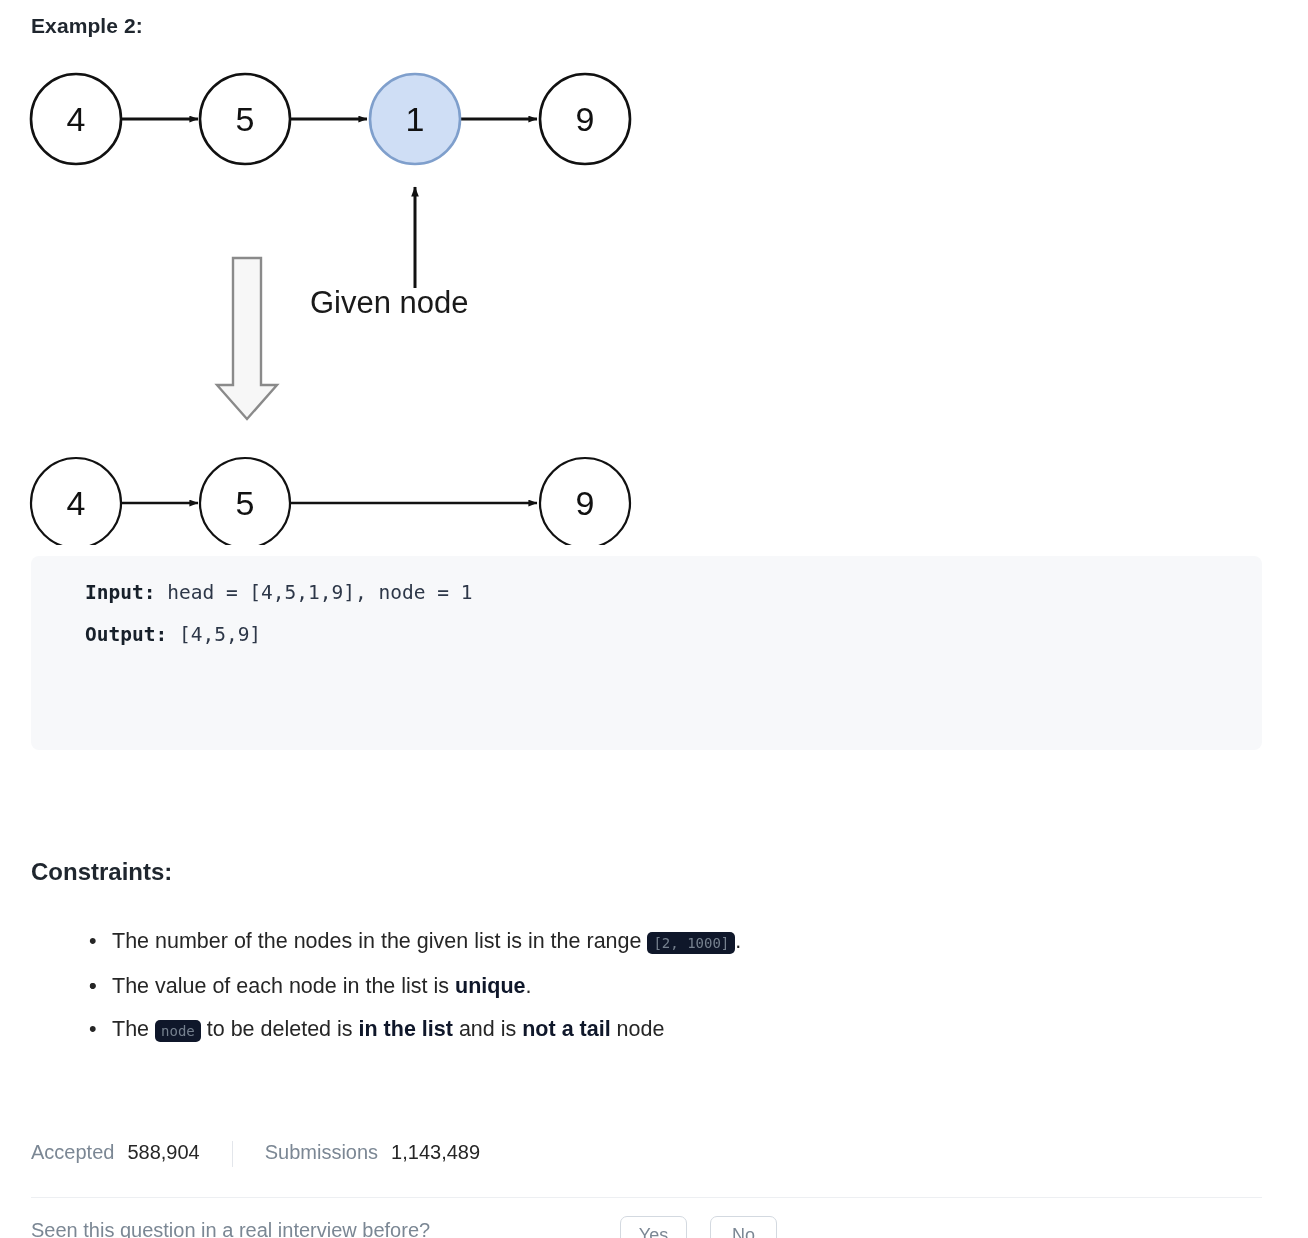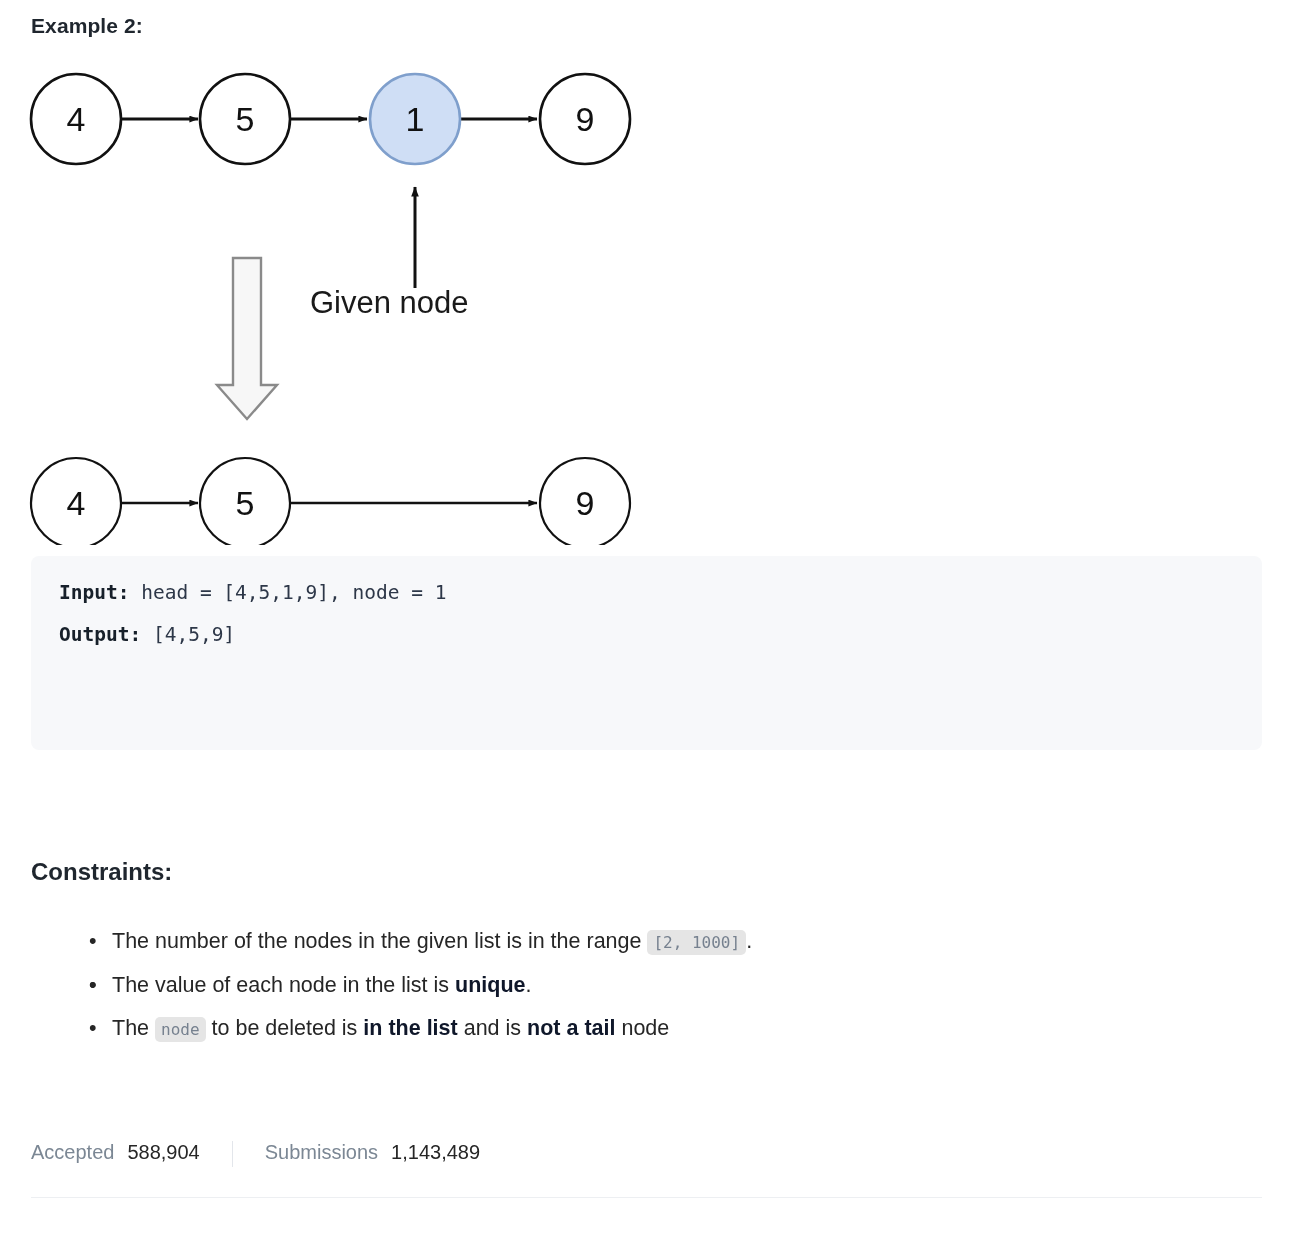--- a/index.html
+++ b/index.html
@@ -54,20 +54,21 @@
     border-radius: 8px;
     box-sizing: border-box;
     padding: 16px 28px 16px 28px;
   }
   .code-line {
     font-family: "DejaVu Sans Mono", monospace;
     font-size: 19.5px;
     line-height: 41.5px;
     color: #2d3748;
     white-space: pre;
+    margin-left: 26px;
   }
   .code-line .lbl {
     font-weight: 700;
     color: #17202a;
   }
 
   
   .constraints-heading {
     position: absolute;
     left: 31px;
@@ -99,22 +100,22 @@
     font-size: 21.5px;
     line-height: 43px;
     color: #262626;
   }
   .constraints-list li b {
     font-weight: 700;
     color: #0f172a;
   }
   code.inline {
     font-family: "DejaVu Sans Mono", monospace;
-    font-size: 16px;
-    background: #e5e5e5;
+    font-size: 14px;
+    background: #0f172a;
     color: #76818f;
     border-radius: 5px;
     padding: 3px 6px;
     white-space: pre;
   }
 
   
   .stats {
     position: absolute;
     left: 31px;
@@ -270,14 +271,19 @@
   <div class="stats">
     <span class="stat-label">Accepted</span>
     <span class="stat-value">588,904</span>
     <span class="stat-divider"></span>
     <span class="stat-label">Submissions</span>
     <span class="stat-value">1,143,489</span>
   </div>
 
   <div class="hr"></div>
 
+  <div class="feedback-row">
+    <span class="feedback-text">Seen this question in a real interview before?</span>
+    <span class="feedback-btn yes">Yes</span>
+    <span class="feedback-btn no">No</span>
+  </div>
 
 </div>
 
 </body></html>

